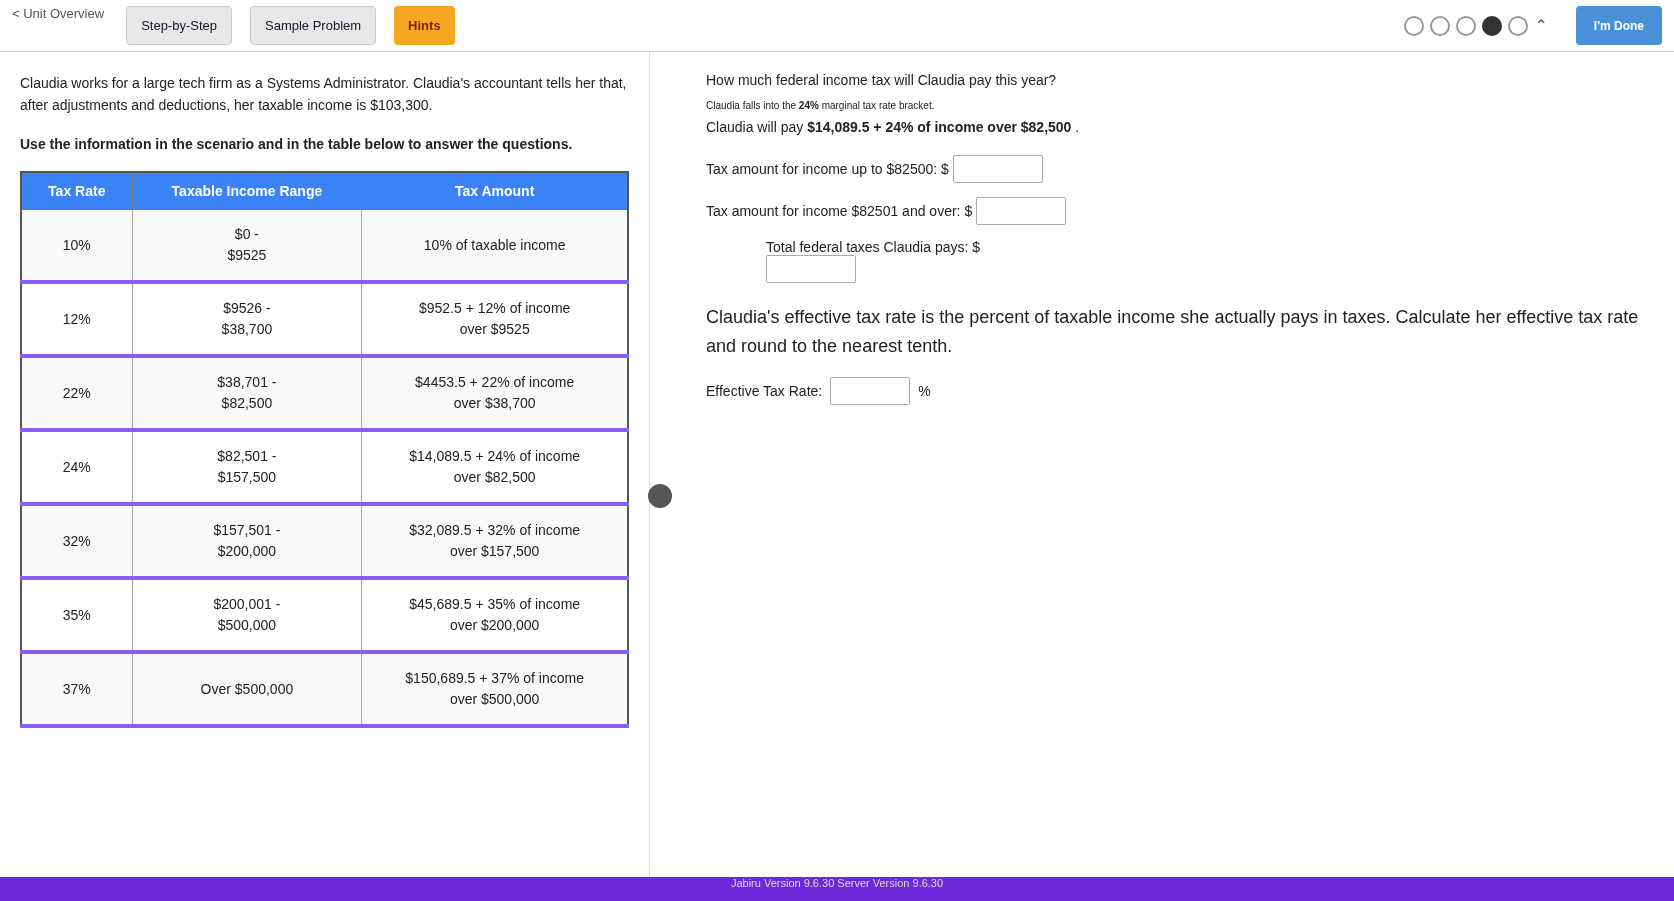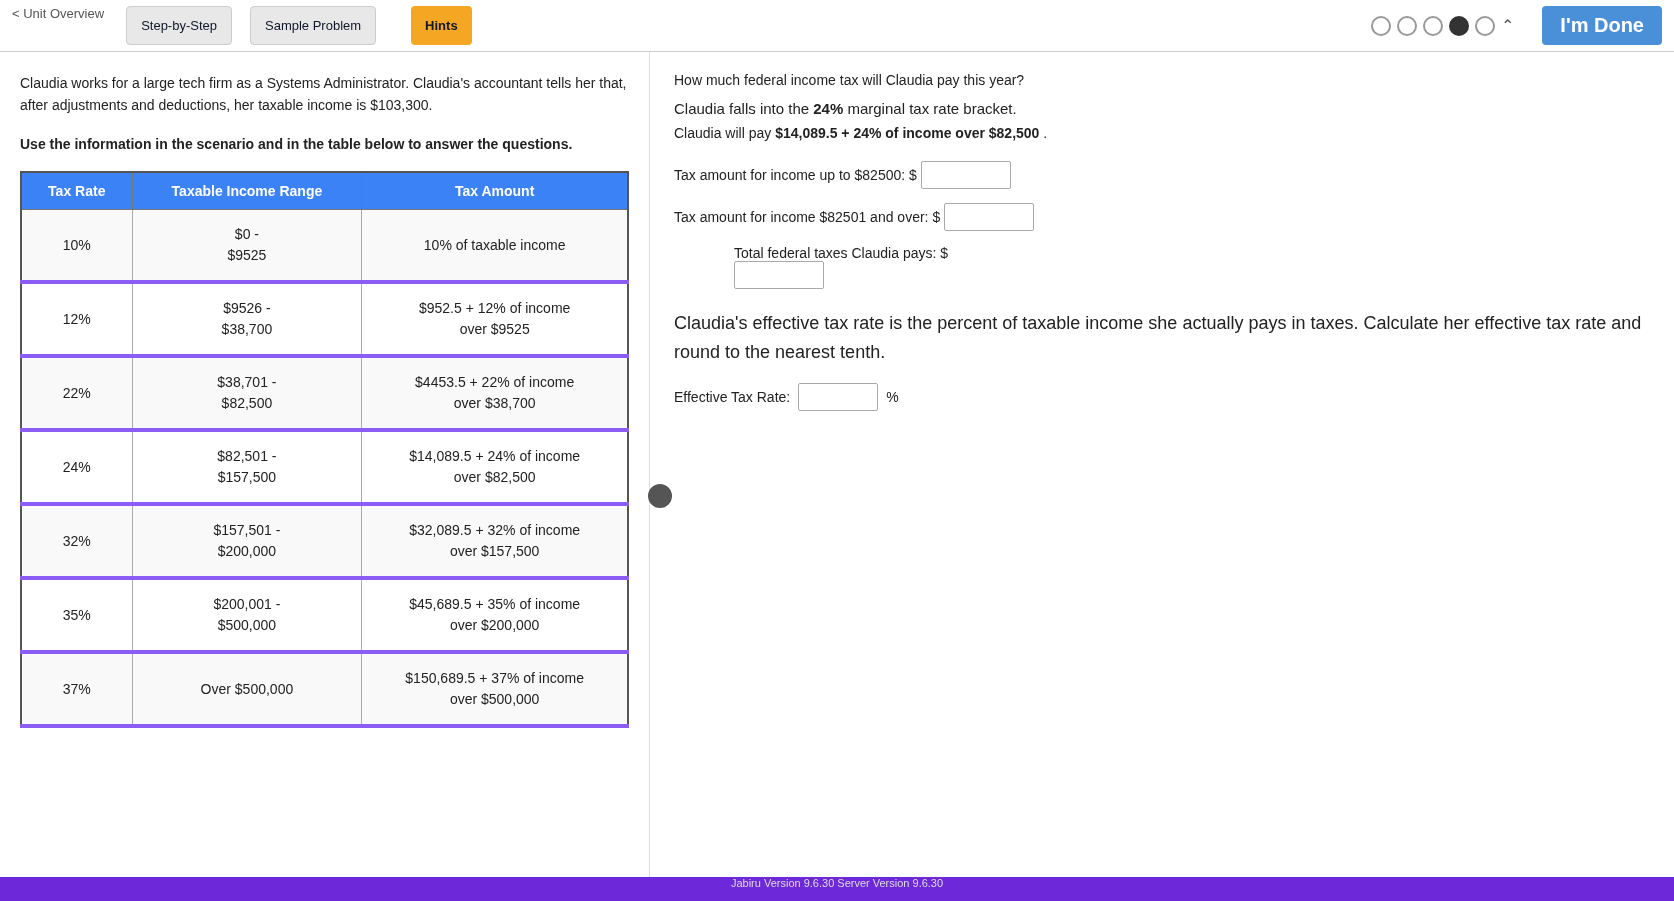--- a/index.html
+++ b/index.html
@@ -32,24 +32,23 @@
       background: #e8e8e8;
       border: 1px solid #ccc;
       border-radius: 4px;
       padding: 6px 14px;
       font-size: 13px;
       cursor: pointer;
       color: #0f172a;
     }
     .nav-btn.hints {
       background: #f5a623;
-      color: #0f172a;
+      color: #7f1d1d;
       border: none;
       font-weight: bold;
-      margin-left: 17px;
     }
     .nav-spacer { flex: 1; }
     .progress-circles {
       display: flex;
       align-items: center;
       gap: 6px;
       margin-right: 10px;
     }
     .circle {
       width: 20px;
@@ -64,30 +63,31 @@
       font-size: 16px;
       color: #555;
       cursor: pointer;
     }
     .done-btn {
       background: #4a90d9;
       color: #fff;
       border: none;
       border-radius: 4px;
       padding: 8px 18px;
-      font-size: 20px;
+      font-size: 12px;
       font-weight: bold;
       cursor: pointer;
     }
 
     
     .main-content {
       display: flex;
       height: calc(901px - 52px - 24px);
       background: #fff;
+      gap: 32px;
     }
 
     
     .left-panel {
       width: 650px;
       padding: 20px 20px 10px 20px;
       border-right: 1px solid #ddd;
       overflow-y: auto;
     }
     .scenario-text {
@@ -136,21 +136,21 @@
     .right-panel {
       flex: 1;
       padding: 20px 24px;
       overflow-y: auto;
     }
     .question-title {
       font-size: 14px;
       margin-bottom: 12px;
     }
     .bracket-info {
-      font-size: 15px;
+      font-size: 10px;
       margin-bottom: 8px;
     }
     .bracket-info strong {
       font-weight: bold;
     }
     .pay-formula {
       font-size: 14px;
       margin-bottom: 20px;
     }
     .pay-formula strong {

